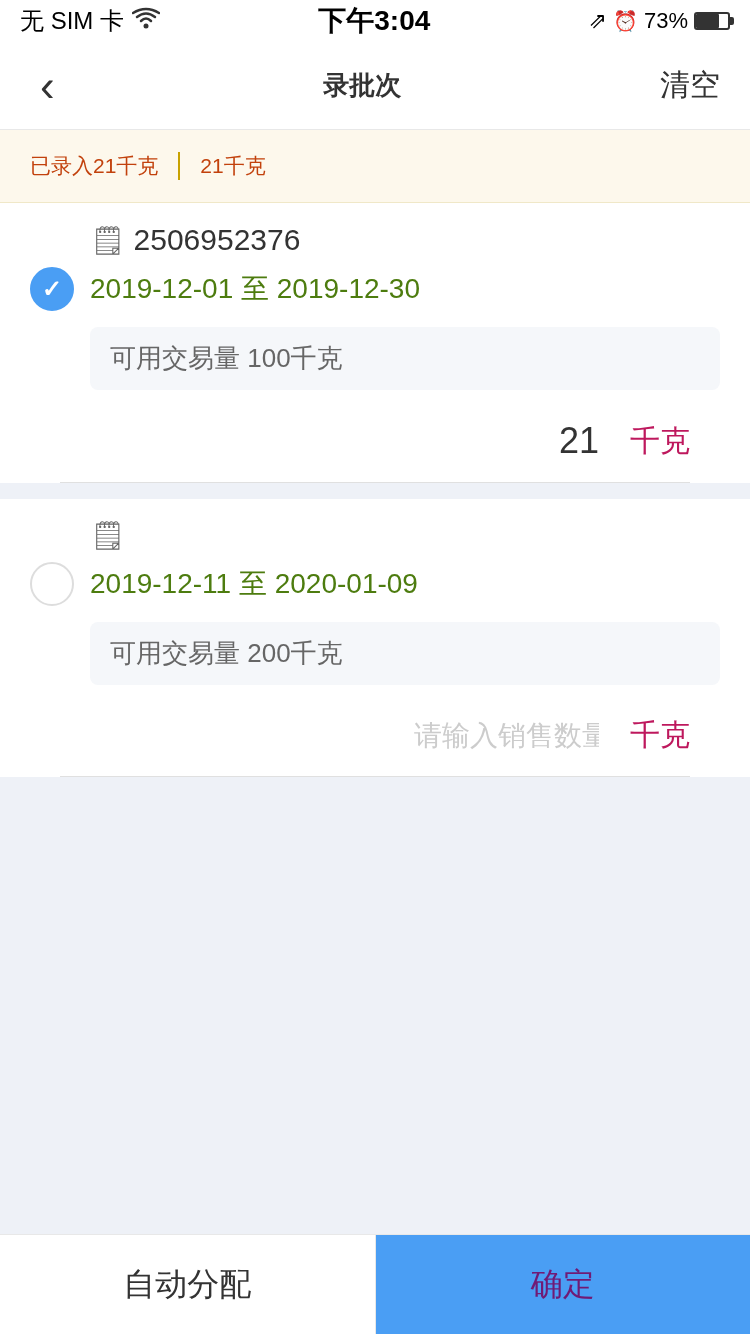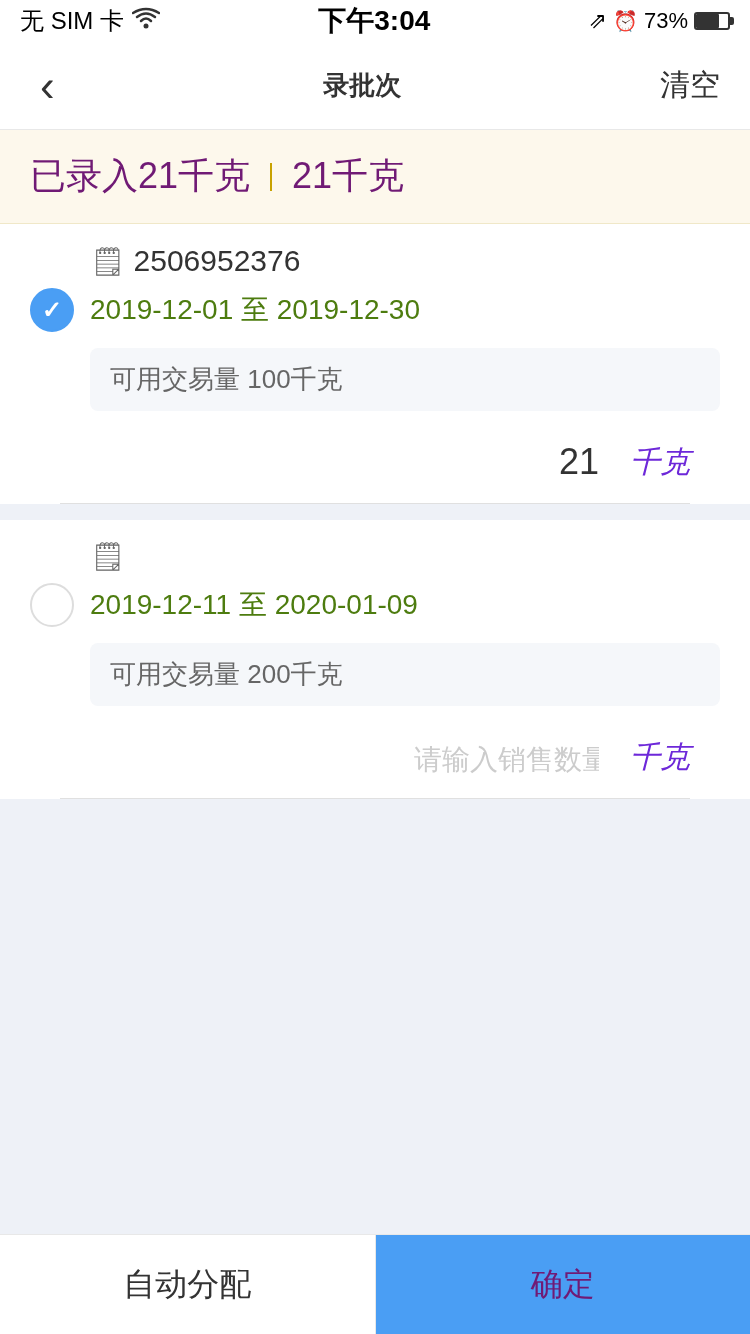--- a/index.html
+++ b/index.html
@@ -96,22 +96,22 @@
     
     .summary-banner {
       background: #fdf8ec;
       padding: 22px 30px;
       display: flex;
       align-items: center;
       gap: 20px;
       border-bottom: 1px solid #f0e8c8;
     }
     .summary-text {
-      font-size: 36px;
-      color: #701a75;
+      font-size: 21px;
+      color: #c2410c;
     }
     .summary-divider {
       width: 2px;
       height: 28px;
       background: #c8a200;
     }
 
     
     .batch-item {
       background: #fff;
@@ -189,22 +189,21 @@
       text-align: right;
       width: 120px;
       background: transparent;
     }
     .qty-input::placeholder {
       color: #ccc;
       font-size: 28px;
     }
     .qty-unit {
       font-size: 30px;
-      color: #6d28d9;
-      font-style: italic;
+      color: #be185d;
     }
     .qty-divider {
       border: none;
       border-top: 1px solid #e0e0e0;
       margin: 0 30px;
     }
 
     
     .section-divider {
       height: 16px;
@@ -213,21 +212,21 @@
 
     
     .placeholder-input-row {
       display: flex;
       align-items: center;
       justify-content: flex-end;
       padding: 10px 30px 20px 30px;
       gap: 16px;
     }
     .placeholder-input {
-      font-size: 36px;
+      font-size: 28px;
       color: #0f172a;
       border: none;
       outline: none;
       text-align: left;
       width: 200px;
       background: transparent;
     }
     .placeholder-input::placeholder {
       color: #ccc;
       font-size: 28px;

